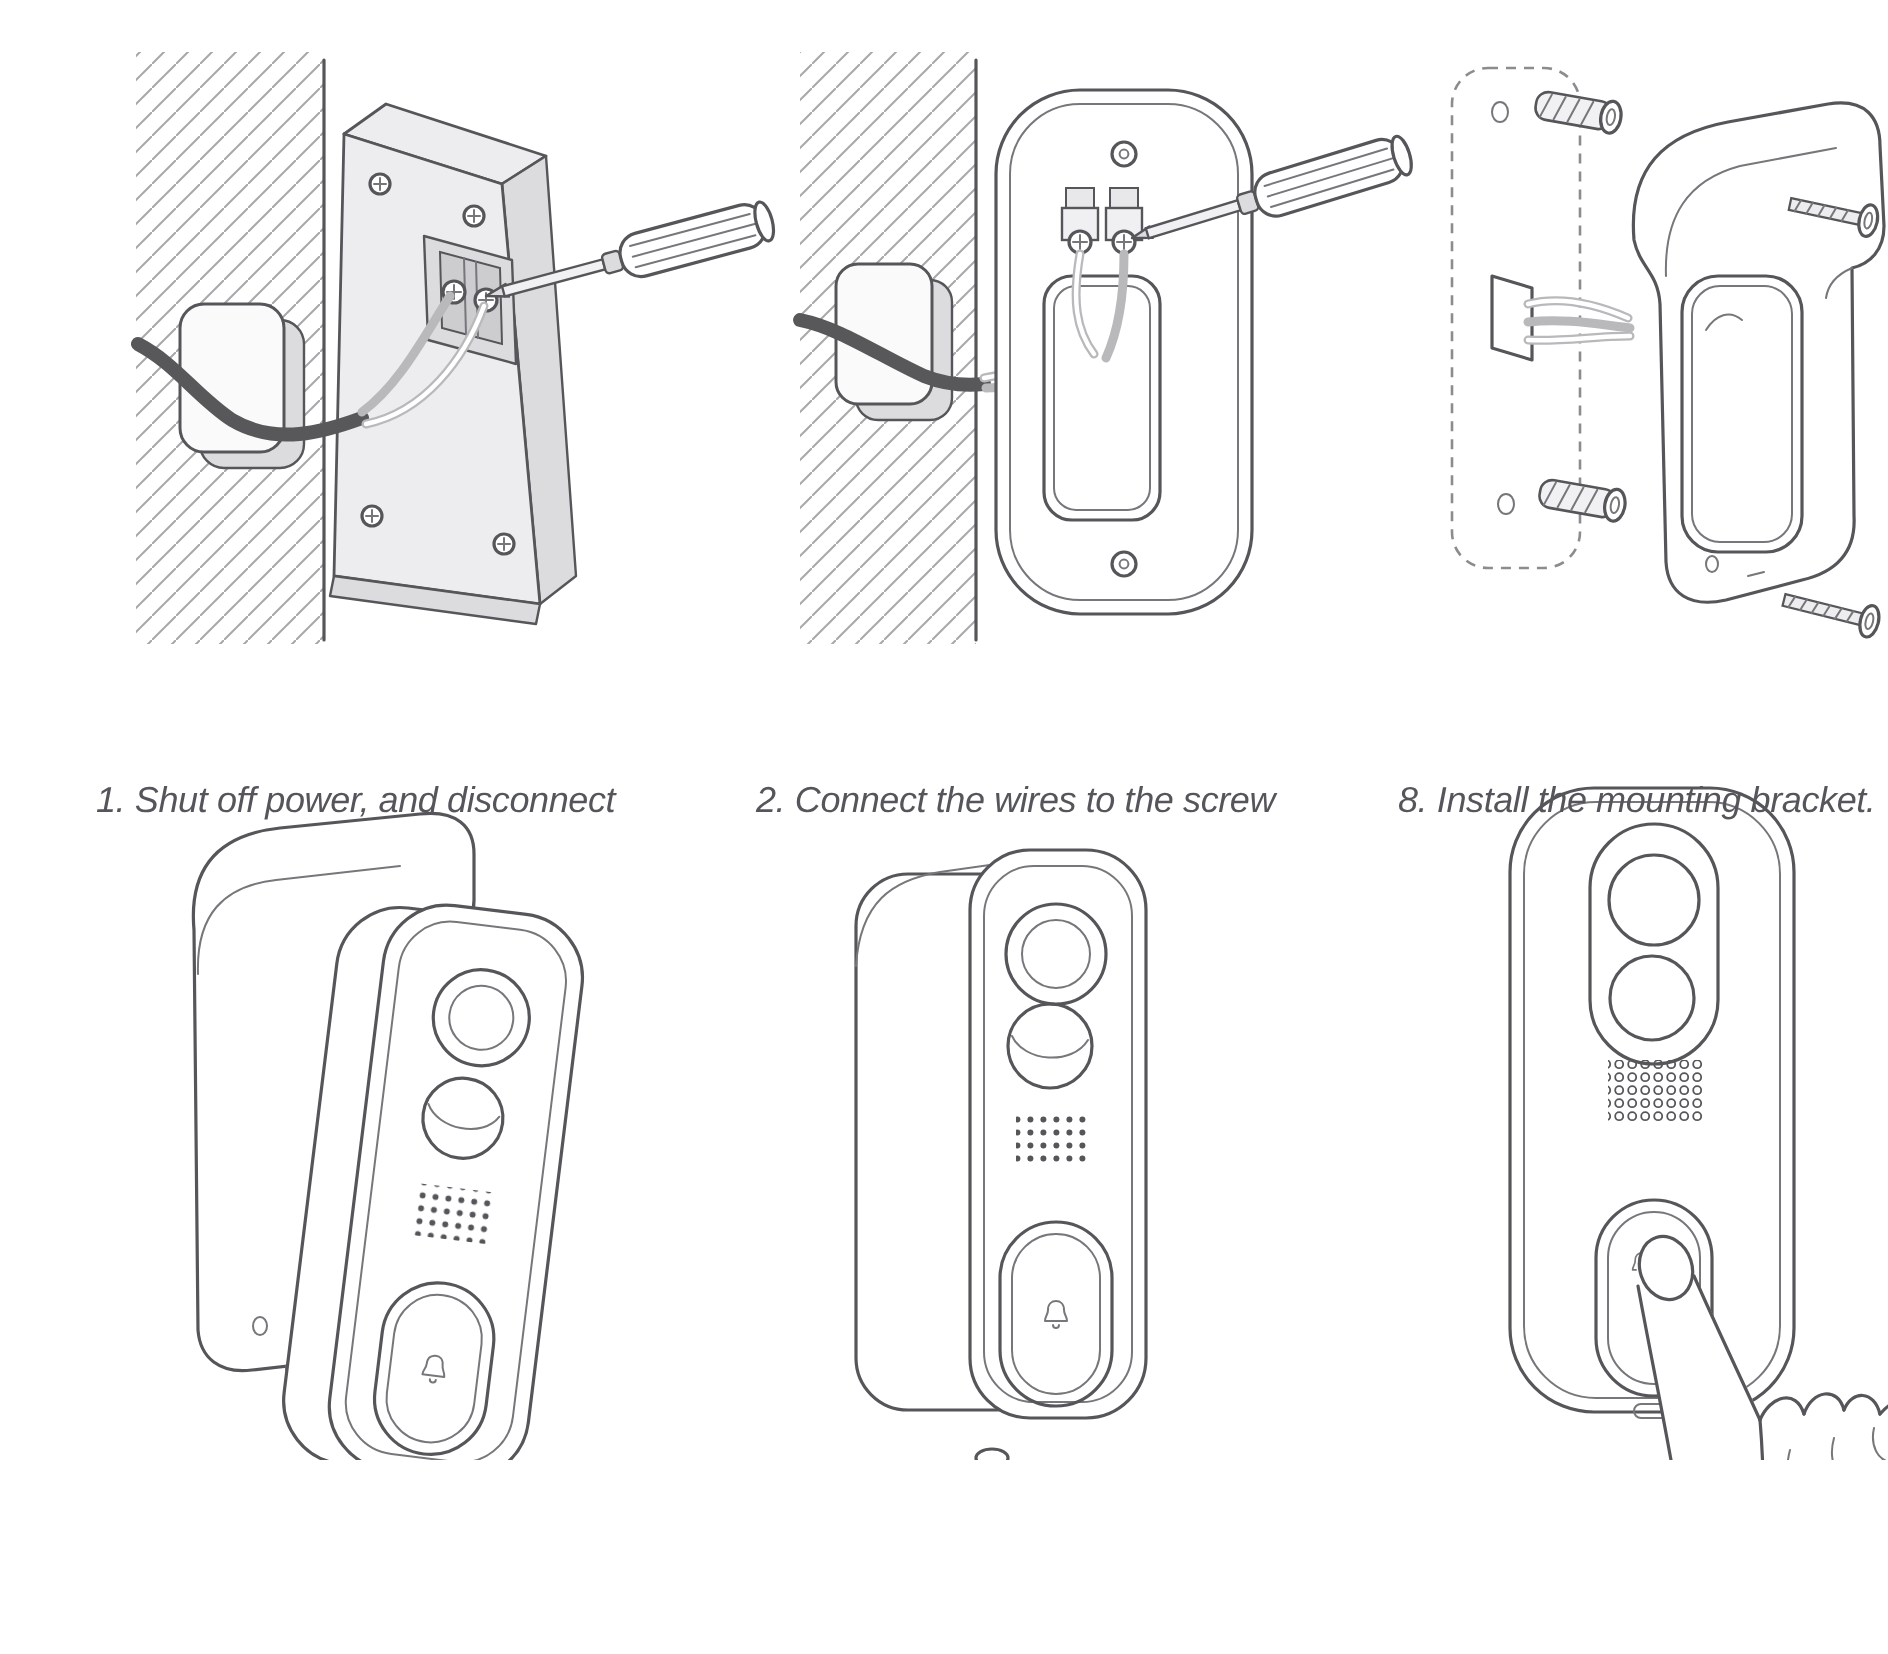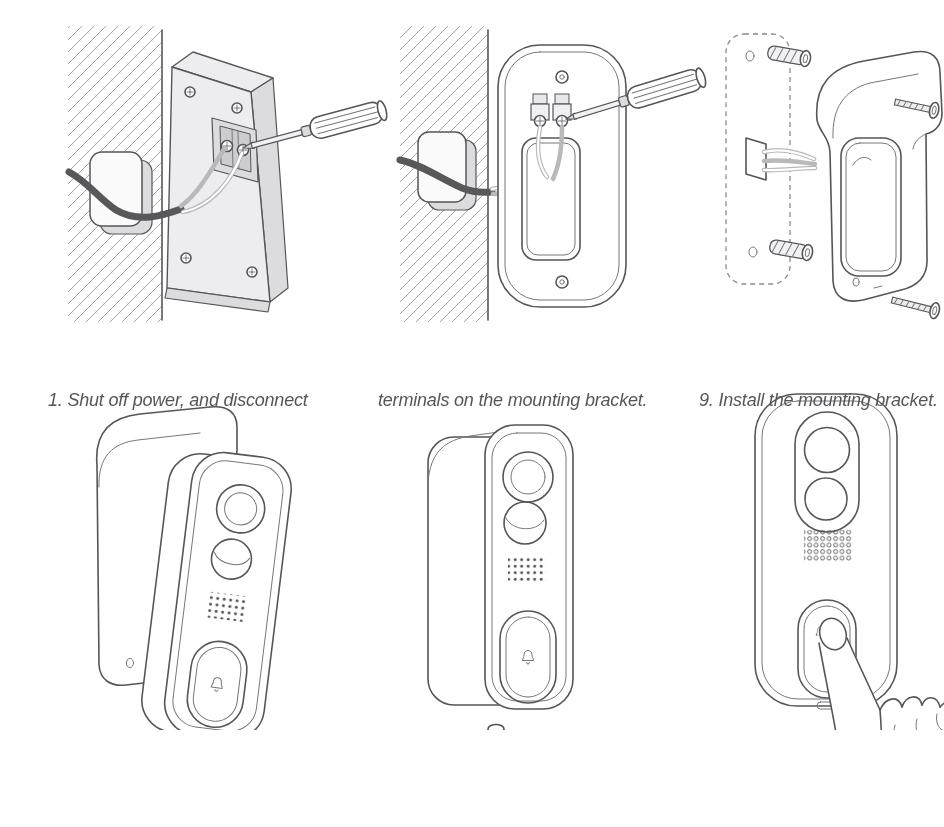--- a/index.html
+++ b/index.html
@@ -332,24 +332,24 @@
       <path class="ln2" stroke-width="1.2" d="M247,334 C245,343 249,350 255,351"></path>
       <path class="ln2" stroke-width="1.2" d="M222,430 C230,437 236,443 240,447"></path>
     </g>
   </svg>
   </div>
 
   <div class="caption" style="left:8px;top:340px">
     <div>1. Shut off power, and disconnect</div>
   </div>
   <div class="caption" style="left:338px;top:340px">
-    <div>terminals on the mounting bracket.</div>
+    <div>2. Connect the wires to the screw</div>
   </div>
   <div class="caption" style="left:659px;top:340px">
-    <div>9. Install the mounting bracket.</div>
+    <div>8. Install the mounting bracket.</div>
   </div>
   <div class="caption" style="left:8px;top:771px">
     <div>4. Attach the doorbell to its bracket.</div>
   </div>
   <div class="caption" style="left:344px;top:774px">
     <div>5. Drive in the security screw.</div>
   </div>
   <div class="caption" style="left:692px;top:774px">
     <div>6. All set! Congrats!</div>
   </div>

